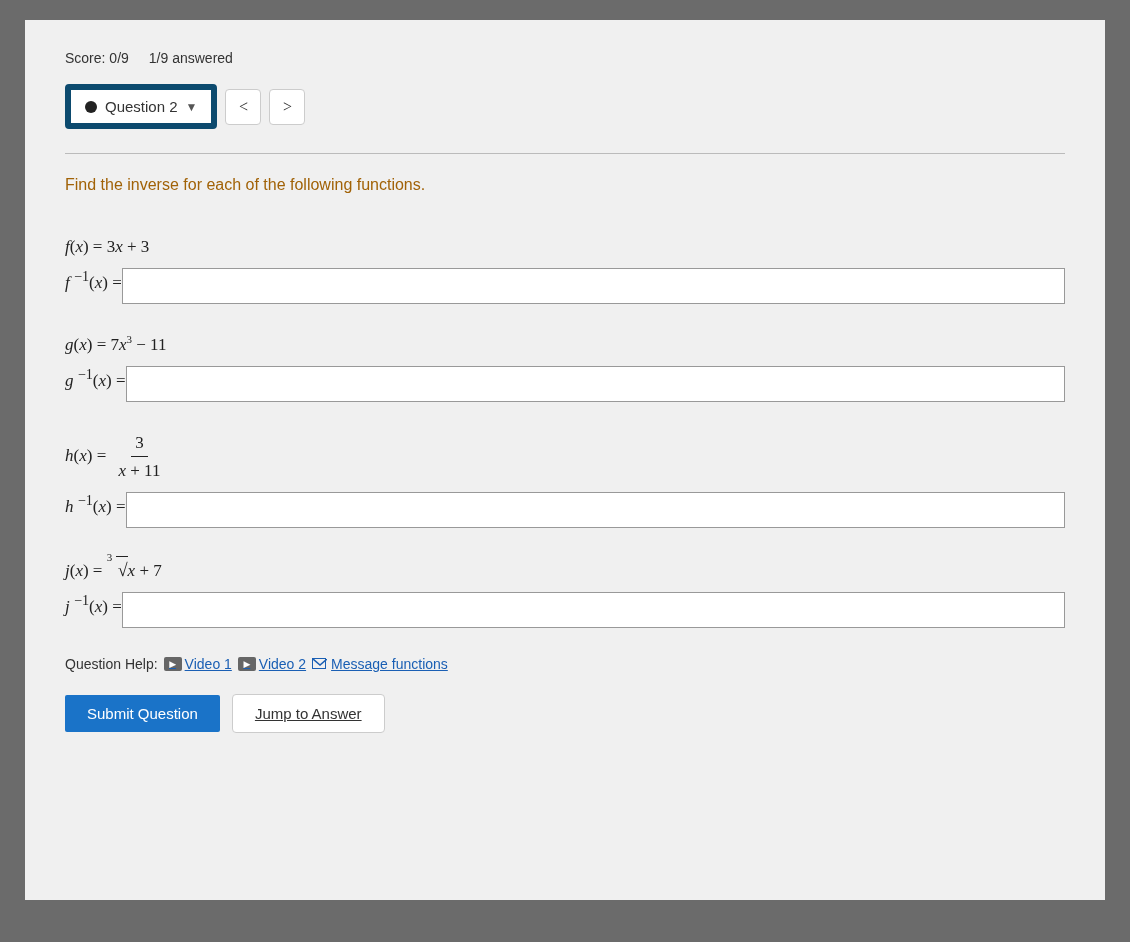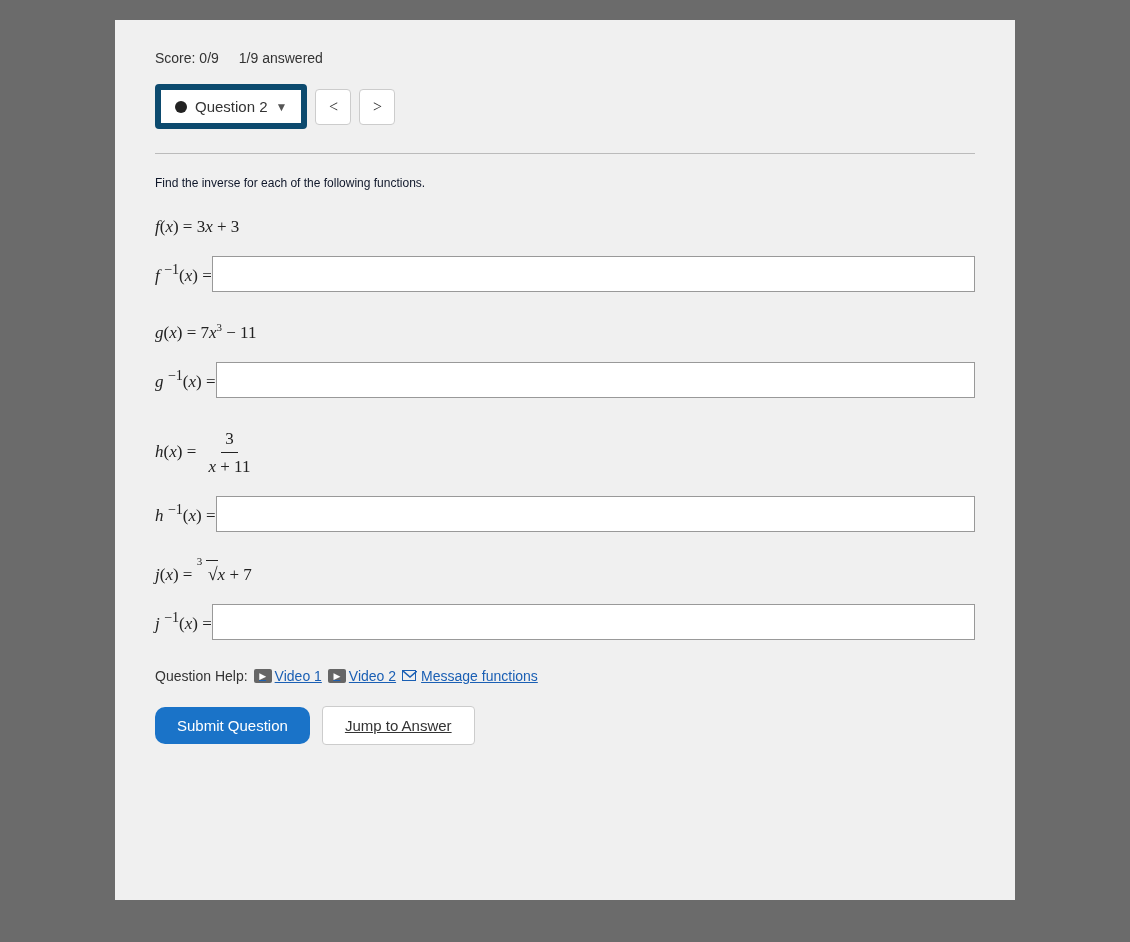--- a/index.html
+++ b/index.html
@@ -9,21 +9,21 @@
       font-family: Georgia, 'Times New Roman', serif;
       display: flex;
       justify-content: center;
       align-items: flex-start;
       min-height: 942px;
       padding: 20px;
     }
 
     .page-container {
       background: #f0f0f0;
-      width: 900px;
+      width: 1080px;
       min-height: 880px;
       padding: 30px 40px 40px 40px;
       position: relative;
     }
 
     .score-bar {
       display: flex;
       align-items: center;
       gap: 20px;
       margin-bottom: 18px;
@@ -82,23 +82,23 @@
     }
 
     .divider {
       border: none;
       border-top: 1px solid #bbb;
       margin-bottom: 22px;
     }
 
     .question-text {
       font-family: Arial, sans-serif;
-      font-size: 12px;
-      color: #0f172a;
-      margin-bottom: 24px;
+      font-size: 16px;
+      color: #a16207;
+      margin-bottom: 40px;
     }
 
     .problem-section {
       margin-bottom: 28px;
     }
 
     .func-display {
       font-size: 17px;
       color: #222;
       margin-bottom: 8px;
@@ -125,23 +125,22 @@
       font-size: 17px;
     }
 
     .func-display sup {
       font-size: 11px;
       vertical-align: super;
     }
 
     .inverse-row {
       display: flex;
-      align-items: center;
+      align-items: flex-start;
       gap: 0;
-      margin-top: 16px;
     }
 
     .inverse-label {
       font-size: 17px;
       color: #222;
       white-space: nowrap;
     }
 
     .answer-input {
       flex: 1;
@@ -189,21 +188,21 @@
       display: flex;
       align-items: center;
       gap: 12px;
       margin-top: 8px;
     }
 
     .btn-submit {
       background: #1a73c8;
       color: white;
       border: none;
-      border-radius: 10px;
+      border-radius: 2px;
       padding: 10px 22px;
       font-family: Arial, sans-serif;
       font-size: 15px;
       font-weight: 500;
       cursor: pointer;
     }
 
     .btn-jump {
       background: white;
       color: #333;

